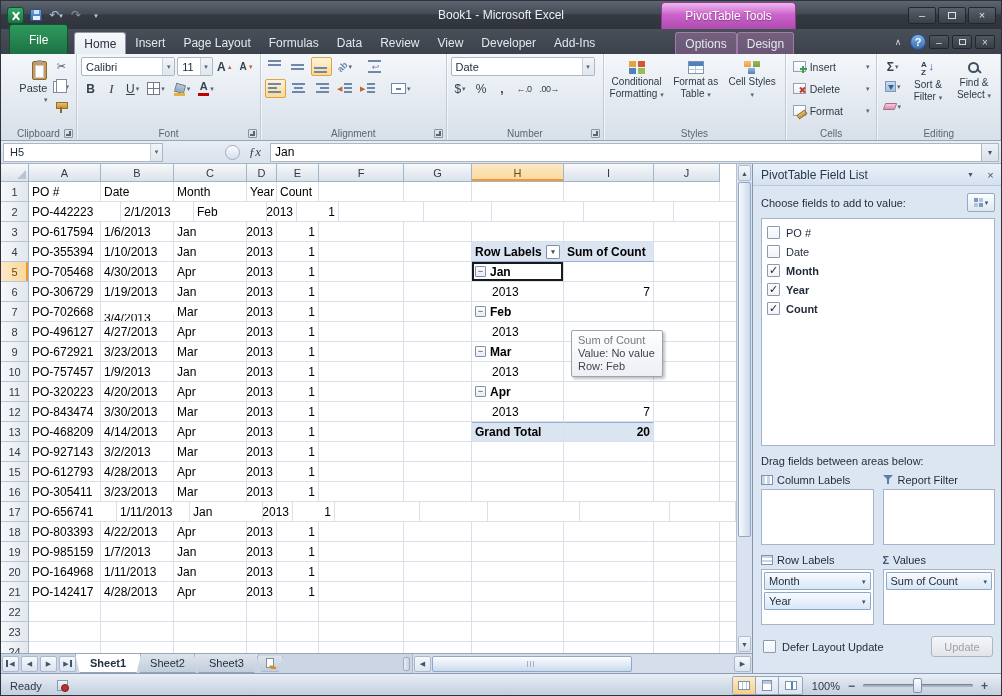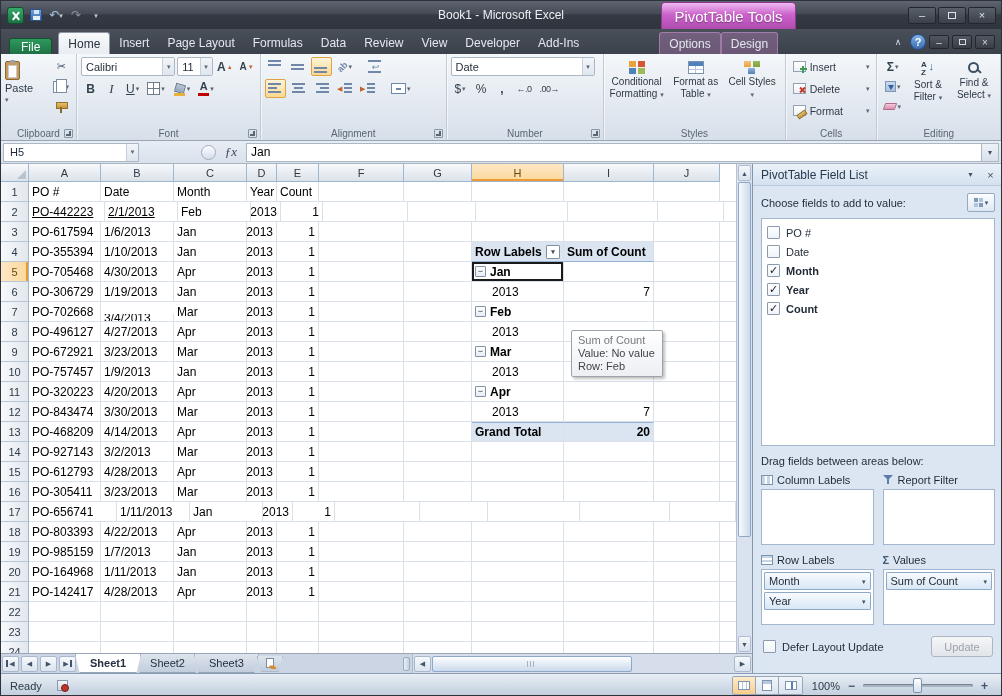--- a/index.html
+++ b/index.html
@@ -25,31 +25,31 @@
   .qat .ddg { color:#C3CDD8; }
   .title-text { position:absolute; left:0; right:0; top:0; height:28px; display:flex; align-items:center;
     justify-content:center; font-size:12px; color:#EDF0F4; pointer-events:none; }
   .winbtns { margin-left:auto; display:flex; gap:2px; padding-right:5px; z-index:6; }
   .wbtn { width:28px; height:17px; display:flex; align-items:center; justify-content:center; font-size:11px;
     color:#DDE2E8; background:linear-gradient(#596069,#3B4049); border:1px solid #23272D; border-radius:2px; }
   .maxbox { width:8px; height:7px; border:1px solid #DDE2E8; display:inline-block; }
   .ptt-block { position:absolute; left:660px; top:1px; width:135px; height:27px;
     background:linear-gradient(180deg,#EFBAEF 0%,#D briefly); }
   .ptt-block { background:linear-gradient(180deg,#EFB9EF 0%,#CB62CB 45%,#AF4BAF 100%);
-    border:1px solid #8E3A8E; border-bottom:none; border-radius:4px 4px 0 0; color:#fff; font-size:15px;
+    border:1px solid #8E3A8E; border-bottom:none; border-radius:4px 4px 0 0; color:#fff; font-size:12px;
     display:flex; align-items:center; justify-content:center; z-index:5; text-shadow:0 1px 1px rgba(0,0,0,.35); }
 
   
   .tabrow { position:absolute; left:0; top:28px; width:100%; height:25px;
     background:linear-gradient(180deg,#494F59,#3C424B); display:flex; align-items:flex-end; padding-left:8px; }
   .tabs { display:flex; align-items:flex-end; height:100%; }
   .rtab { height:22px; padding:0 9px; display:flex; align-items:center; font-size:12px; color:#E3E8EE;
     border-radius:3px 3px 0 0; white-space:nowrap; }
   .rtab.file { background:linear-gradient(#2E9A5C,#1E7145); color:#fff; border:1px solid #15502F;
-    border-bottom:none; margin-right:6px; height:16px; padding:0 11px; }
+    border-bottom:none; margin-right:6px; height:30px; padding:0 19px; }
   .rtab.active { background:linear-gradient(#F7F9FB,#E8EDF3); color:#28313D; border:1px solid #8E98A5; border-bottom:none; }
   .rtab.contextual { background:rgba(216,138,216,.30); border:1px solid rgba(235,170,235,.40); border-bottom:none; }
   .rtab.ctx-first { margin-left:71px; }
   .tabrow-right { margin-left:auto; display:flex; align-items:center; gap:3px; padding:0 6px 4px 0; }
   .trbtn { width:18px; height:15px; display:flex; align-items:center; justify-content:center; font-size:9px; color:#CFD6DE; }
   .helpbtn { width:16px; height:16px; border-radius:50%; background:linear-gradient(#7FB2E8,#3A6BAF);
     border:1px solid #27518C; color:#fff; font-size:11px; font-weight:bold; display:flex; align-items:center; justify-content:center; }
   .miniwbtn { width:20px; height:14px; display:flex; align-items:center; justify-content:center; font-size:10px;
     color:#D4DAE1; background:linear-gradient(#51575F,#393E45); border:1px solid #23272D; border-radius:2px; }
   .maxbox-s { width:7px; height:6px; border:1px solid #D4DAE1; display:inline-block; }
@@ -60,21 +60,21 @@
   .rgroup { position:relative; height:100%; border-right:1px solid #C2CAD5; box-shadow:1px 0 0 rgba(255,255,255,.6);
     padding:3px 4px 15px 4px; display:flex; flex-direction:column; gap:3px; }
   .rg-label { position:absolute; left:0; right:0; bottom:1px; text-align:center; font-size:10px; color:#5A6674; }
   .launcher { position:absolute; right:3px; bottom:2px; width:9px; height:9px; border:1px solid #8A95A2; border-radius:1px; }
   .launcher::after { content:""; position:absolute; right:1px; bottom:1px; width:3px; height:3px;
     border-right:2px solid #5A6572; border-bottom:2px solid #5A6572; }
   .rrow { display:flex; align-items:center; gap:2px; }
   .sbtn { min-width:19px; height:19px; display:flex; align-items:center; justify-content:center; gap:1px;
     font-size:12px; color:#33424F; border:1px solid transparent; border-radius:2px; padding:0 2px; }
   .sbtn.on { background:linear-gradient(#FDF3DC,#FBD98F); border:1px solid #E0A243; }
-  .bigbtn { width:44px; display:flex; flex-direction:column; align-items:flex-start; justify-content:flex-start;
+  .bigbtn { width:44px; display:flex; flex-direction:column; align-items:flex-end; justify-content:flex-start;
     gap:2px; padding-top:4px; font-size:11px; color:#2F3A46; border-radius:3px; }
   .bigv { display:flex; flex-direction:column; align-items:center; padding-top:4px; gap:2px;
     font-size:10px; color:#2F3A46; text-align:center; line-height:11px; border-radius:3px; }
   .bb-label { text-align:center; line-height:12px; }
   .combo { height:19px; background:#fff; border:1px solid #ABB7C5; display:flex; align-items:center;
     font-size:11px; padding-left:4px; border-radius:2px; color:#1F2937; }
   .combo-val { flex:1; overflow:hidden; white-space:nowrap; }
   .combo-dd { width:12px; height:100%; display:flex; align-items:center; justify-content:center; font-size:7px;
     color:#5A6470; background:linear-gradient(#F2F5F9,#DFE6EE); border-left:1px solid #C6CFDA; }
   .cliprow { flex-direction:row; display:flex; gap:3px; }
@@ -139,21 +139,21 @@
   .icon-sort .sa { position:absolute; left:1px; top:-2px; font-size:8px; font-weight:bold; color:#2E3C4E; }
   .icon-sort .sz { position:absolute; left:1px; top:6px; font-size:8px; font-weight:bold; color:#2E3C4E; }
   .icon-sort .sdn { position:absolute; right:2px; top:0px; font-size:11px; color:#2F5F9E; }
   .icon-find { width:16px; height:14px; position:relative; }
   .icon-find::before { content:""; position:absolute; left:2px; top:1px; width:7px; height:7px; border:2px solid #3D4F63; border-radius:50%; }
   .icon-find::after { content:""; position:absolute; left:10px; top:9px; width:6px; height:2px; background:#3D4F63; transform:rotate(45deg); border-radius:1px; }
 
   
   .fbar { position:absolute; left:0; top:140px; width:100%; height:23px;
     background:linear-gradient(#E7EDF4,#D9E1EB); border-bottom:1px solid #A8B4C2; display:flex; align-items:center; padding:0 2px; }
-  .namebox { width:136px; height:19px; background:#fff; border:1px solid #ABB7C5; display:flex; align-items:center; font-size:11px; padding-left:6px; color:#1F2937; }
+  .namebox { width:160px; height:19px; background:#fff; border:1px solid #ABB7C5; display:flex; align-items:center; font-size:11px; padding-left:6px; color:#1F2937; }
   .fgap { width:62px; }
   .circlebtn { width:15px; height:15px; border-radius:50%; background:linear-gradient(#FDFEFF,#D5DEEA); border:1px solid #9FAEC0; }
   .fx { width:30px; text-align:center; font-style:italic; font-family:"Liberation Serif", serif; font-size:13px; color:#3E4A58; }
   .fvalue { flex:1; height:19px; background:#fff; border:1px solid #ABB7C5; font-size:12px; padding:0 4px; display:flex; align-items:center; color:#000; }
   .fexpand { width:17px; height:19px; display:flex; align-items:center; justify-content:center; font-size:7px; color:#5A6470; background:linear-gradient(#EDF2F7,#D9E1EB); border:1px solid #ABB7C5; border-left:none; }
 
   
   .gridwrap { position:absolute; left:0; top:163px; width:735px; height:489px; background:#fff; overflow:hidden; }
   .ghead { display:flex; height:18px; }
   .corner { width:28px; height:18px; flex:none; background:linear-gradient(#F7F9FB,#DEE4EB); border-right:1px solid #9EB6CE; border-bottom:1px solid #9EB6CE; position:relative; }
@@ -614,22 +614,22 @@
         <div class="gcell" style="width: 42px;">Count</div>
         <div class="gcell" style="width: 85px;"></div>
         <div class="gcell" style="width: 68px;"></div>
         <div class="gcell" style="width: 92px;"></div>
         <div class="gcell" style="width: 90px;"></div>
         <div class="gcell" style="width: 66px;"></div>
         <div class="gcell filler"></div>
       </div>
       <div class="grow">
         <div class="rowhdr">2</div>
-        <div class="gcell" style="width: 76px; text-decoration: underline;">PO-442223</div>
-        <div class="gcell" style="width: 73px; text-decoration: underline;">2/1/2013</div>
+        <div class="gcell" style="width: 92px;">PO-442223</div>
+        <div class="gcell" style="width: 73px;">2/1/2013</div>
         <div class="gcell" style="width: 73px;">Feb</div>
         <div class="gcell right" style="width: 30px;">2013</div>
         <div class="gcell right" style="width: 42px;">1</div>
         <div class="gcell" style="width: 85px;"></div>
         <div class="gcell" style="width: 68px;"></div>
         <div class="gcell" style="width: 92px;"></div>
         <div class="gcell" style="width: 90px;"></div>
         <div class="gcell" style="width: 66px;"></div>
         <div class="gcell filler"></div>
       </div>

